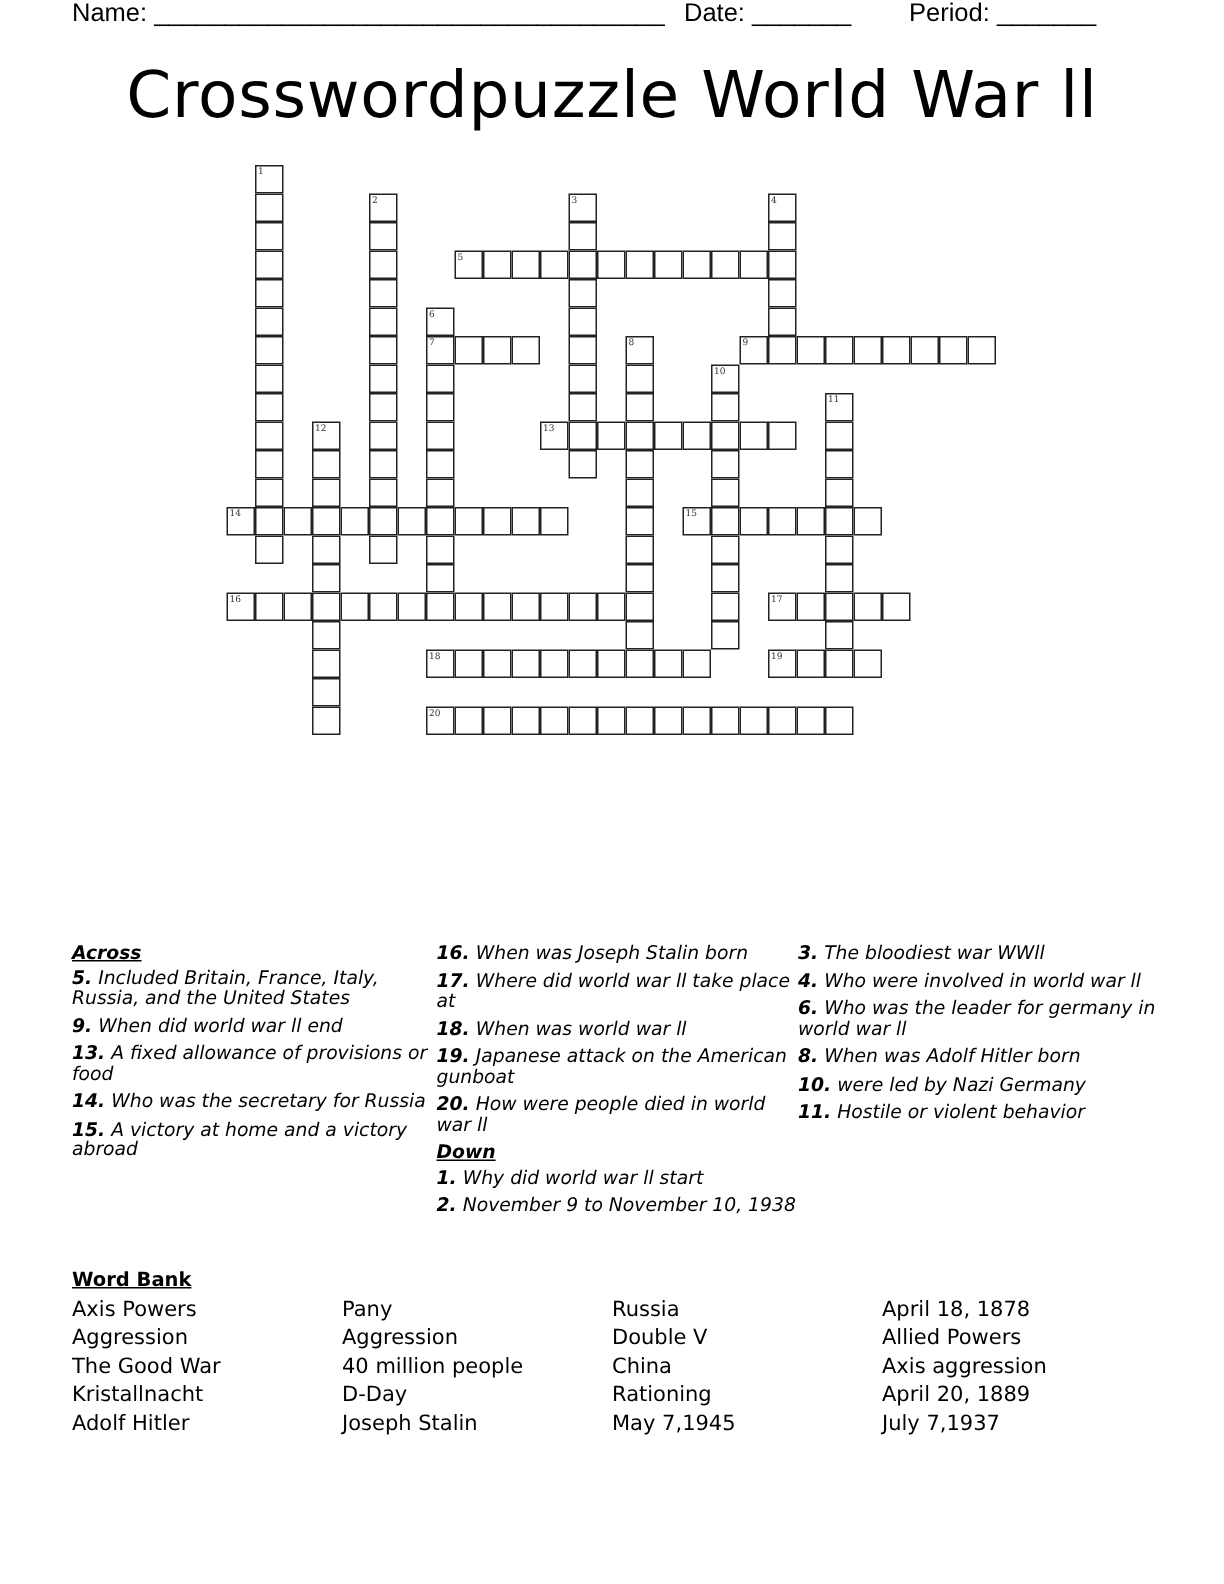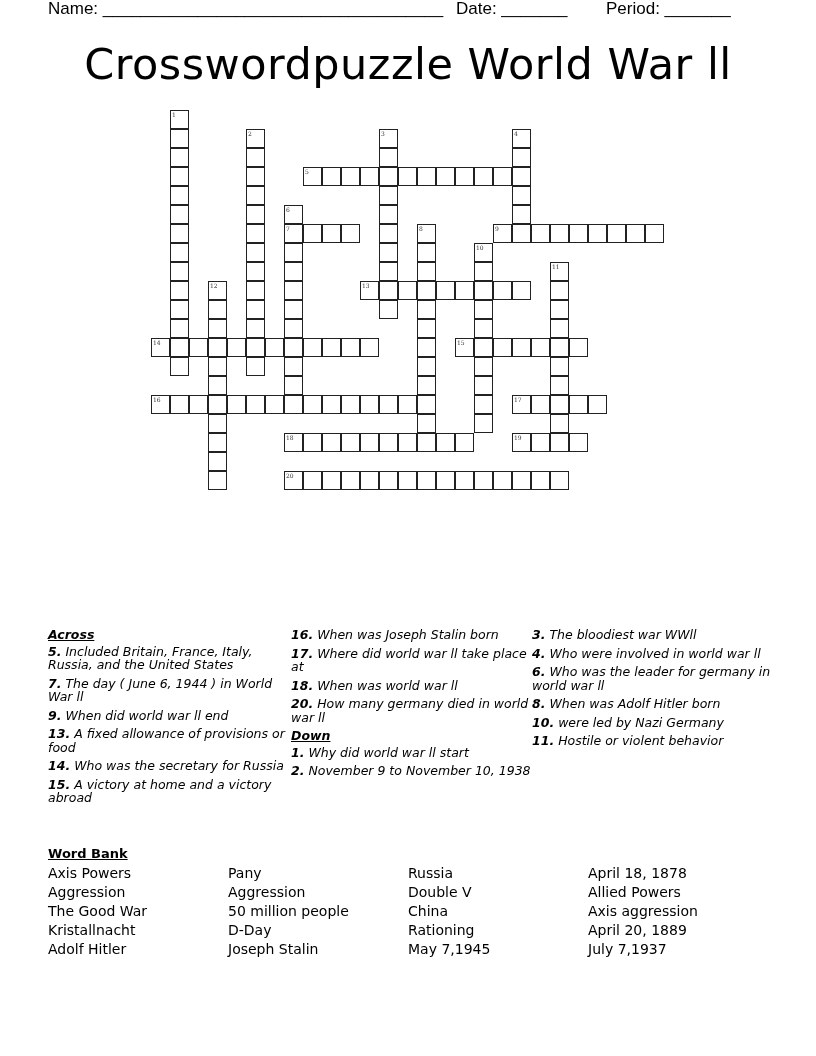--- a/index.html
+++ b/index.html
@@ -269,32 +269,32 @@
     <div class="cell" style="left: 474px; top: 471px;"></div>
     <div class="cell" style="left: 493px; top: 471px;"></div>
     <div class="cell" style="left: 512px; top: 471px;"></div>
     <div class="cell" style="left: 531px; top: 471px;"></div>
     <div class="cell" style="left: 550px; top: 471px;"></div>
   </div>
 
 <div class="clue-col clues" style="left:48px;">
   <div class="clue-head">Across</div>
   <div class="clue"><b>5</b><b>.</b> <span>Included Britain, France, Italy, Russia, and the United States</span></div>
-  <div class="clue"><b>7</b><b>.</b> <span>The day ( June 6, 1944 ) in World War ll</span></div>
   <div class="clue"><b>9</b><b>.</b> <span>When did world war ll end</span></div>
   <div class="clue"><b>13</b><b>.</b> <span>A fixed allowance of provisions or food</span></div>
   <div class="clue"><b>14</b><b>.</b> <span>Who was the secretary for Russia</span></div>
   <div class="clue"><b>15</b><b>.</b> <span>A victory at home and a victory abroad</span></div>
 </div>
 
 <div class="clue-col clues" style="left:291px;">
   <div class="clue"><b>16</b><b>.</b> <span>When was Joseph Stalin born</span></div>
   <div class="clue"><b>17</b><b>.</b> <span>Where did world war ll take place at</span></div>
   <div class="clue"><b>18</b><b>.</b> <span>When was world war ll</span></div>
-  <div class="clue"><b>20</b><b>.</b> <span>How many germany died in world war ll</span></div>
+  <div class="clue"><b>19</b><b>.</b> <span>Japanese attack on the American gunboat</span></div>
+  <div class="clue"><b>20</b><b>.</b> <span>How were people died in world war ll</span></div>
   <div class="clue-head">Down</div>
   <div class="clue"><b>1</b><b>.</b> <span>Why did world war ll start</span></div>
   <div class="clue"><b>2</b><b>.</b> <span>November 9 to November 10, 1938</span></div>
 </div>
 
 <div class="clue-col clues" style="left:532px;">
   <div class="clue"><b>3</b><b>.</b> <span>The bloodiest war WWll</span></div>
   <div class="clue"><b>4</b><b>.</b> <span>Who were involved in world war ll</span></div>
   <div class="clue"><b>6</b><b>.</b> <span>Who was the leader for germany in world war ll</span></div>
   <div class="clue"><b>8</b><b>.</b> <span>When was Adolf Hitler born</span></div>
@@ -306,21 +306,21 @@
 <div class="wb-col" style="left:48px;">
   <div class="wb-item">Axis Powers</div>
   <div class="wb-item">Aggression</div>
   <div class="wb-item">The Good War</div>
   <div class="wb-item">Kristallnacht</div>
   <div class="wb-item">Adolf Hitler</div>
 </div>
 <div class="wb-col" style="left:228px;">
   <div class="wb-item">Pany</div>
   <div class="wb-item">Aggression</div>
-  <div class="wb-item">50 million people</div>
+  <div class="wb-item">40 million people</div>
   <div class="wb-item">D-Day</div>
   <div class="wb-item">Joseph Stalin</div>
 </div>
 <div class="wb-col" style="left:408px;">
   <div class="wb-item">Russia</div>
   <div class="wb-item">Double V</div>
   <div class="wb-item">China</div>
   <div class="wb-item">Rationing</div>
   <div class="wb-item">May 7,1945</div>
 </div>

